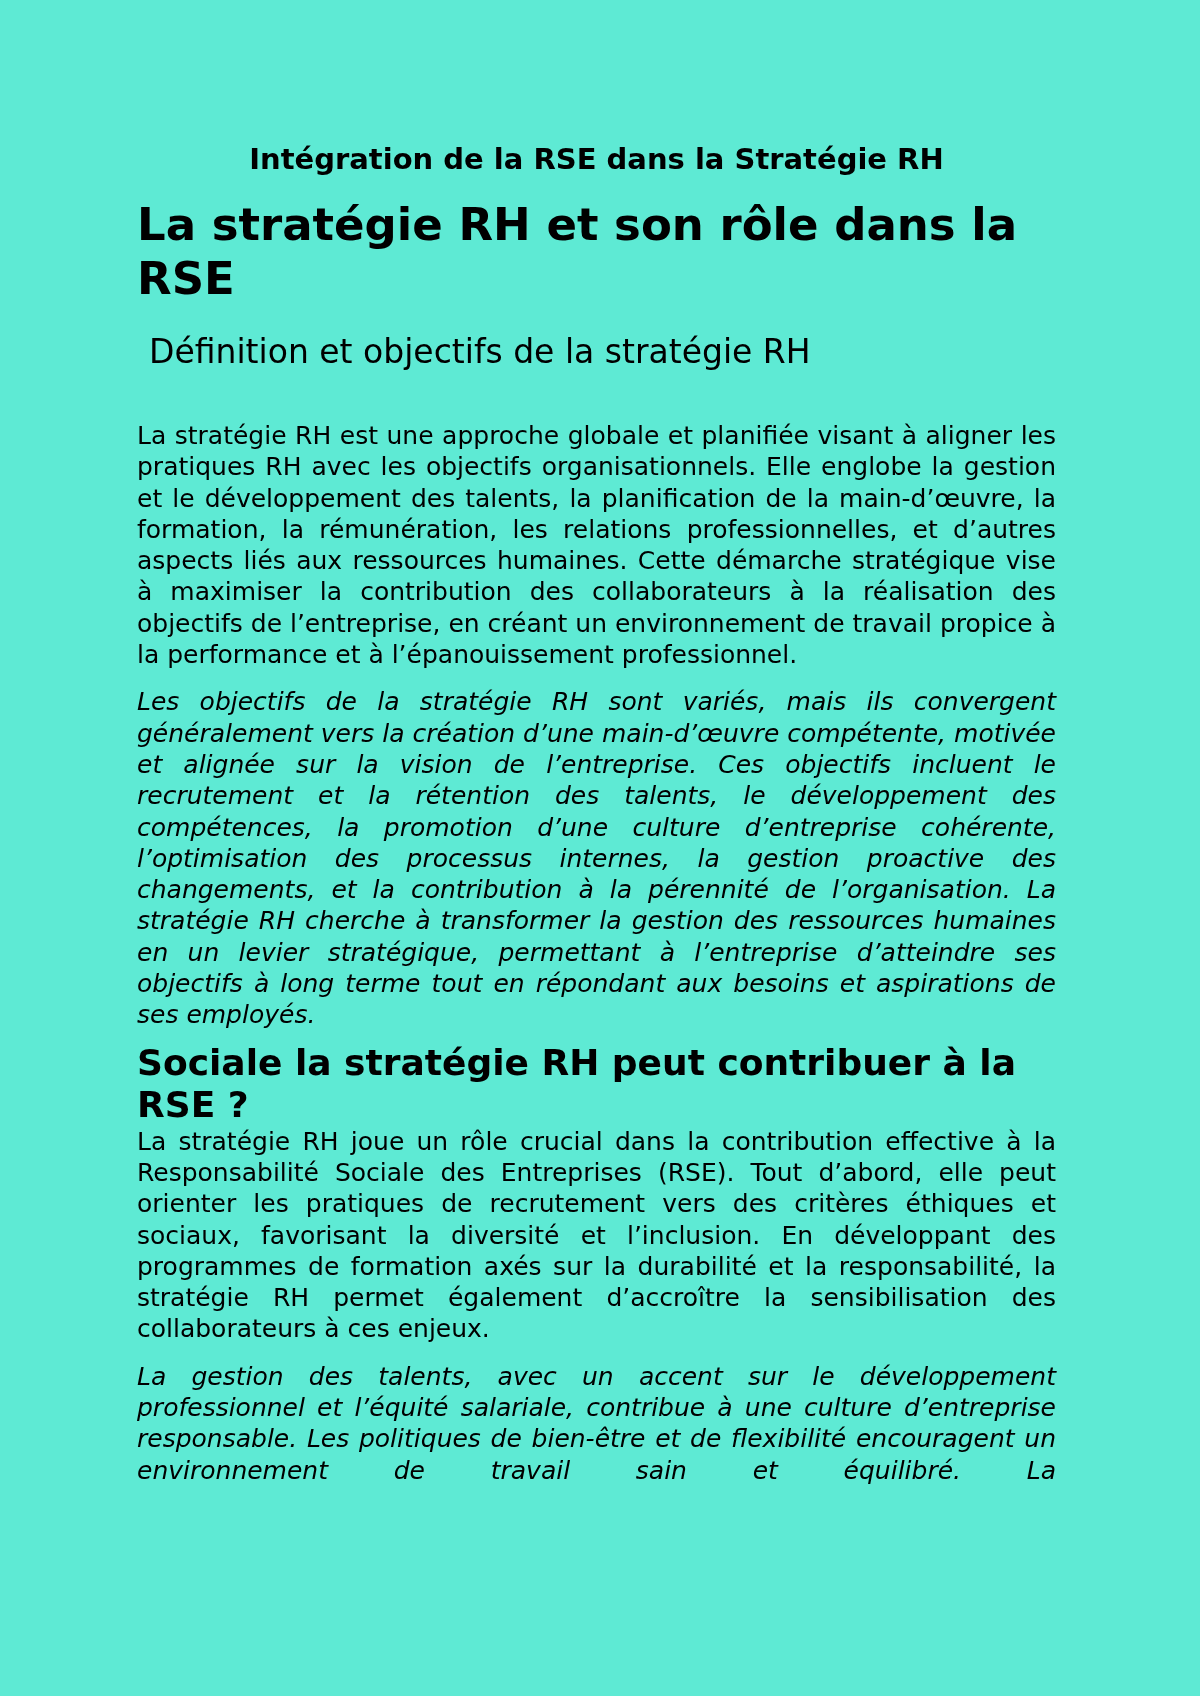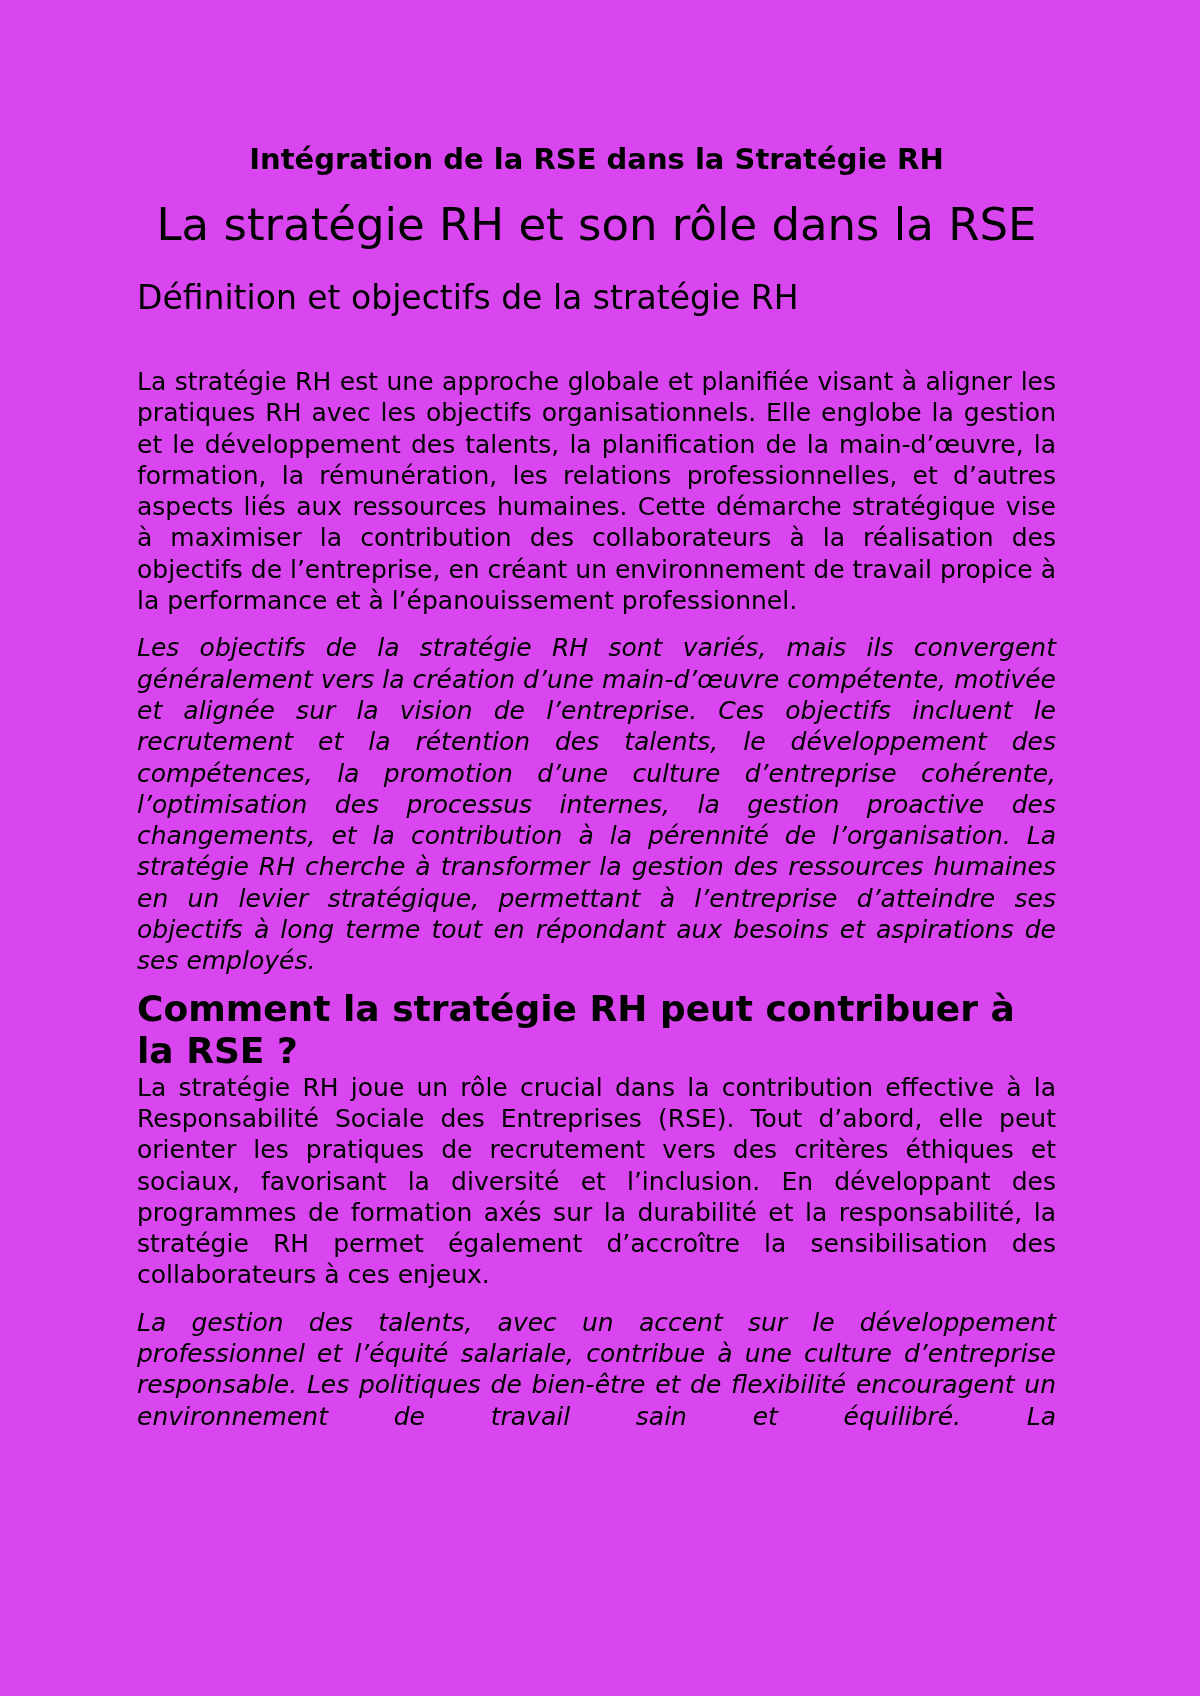--- a/index.html
+++ b/index.html
@@ -4,46 +4,45 @@
 <style>
   html, body {
     margin: 0;
     padding: 0;
     background: #ffffff;
   }
   .page {
     position: relative;
     width: 1200px;
     height: 1696px;
-    background: #d946ef;
+    background: #5eead4;
     overflow: hidden;
     font-family: "DejaVu Sans", sans-serif;
     color: #000000;
   }
   .content {
     box-sizing: content-box;
     width: 919px;
     padding: 142px 144px 0 137px;
   }
   .kicker {
     margin: 0;
     font-size: 29px;
     line-height: 35px;
     font-weight: bold;
     text-align: center;
   }
   .doc-title {
     margin: 21px 0 0 0;
     font-size: 45px;
     line-height: 54px;
-    font-weight: normal;
-    text-align: center;
+    font-weight: bold;
   }
   .section-heading {
-    margin: 26px 0 0 0;
+    margin: 26px 0 0 12px;
     font-size: 33px;
     line-height: 40px;
     font-weight: normal;
   }
   .section-heading-bold {
     margin: 11px 0 0 0;
     font-size: 36px;
     line-height: 42px;
     font-weight: bold;
   }
@@ -70,20 +69,20 @@
     <p class="kicker">Intégration de la RSE dans la Stratégie RH</p>
 
     <h1 class="doc-title">La stratégie RH et son rôle dans la RSE</h1>
 
     <h2 class="section-heading">Définition et objectifs de la stratégie RH</h2>
 
     <p class="body-p mt-32">La stratégie RH est une approche globale et planifiée visant à aligner les pratiques RH avec les objectifs organisationnels. Elle englobe la gestion et le développement des talents, la planification de la main-d’œuvre, la formation, la rémunération, les relations professionnelles, et d’autres aspects liés aux ressources humaines. Cette démarche stratégique vise à maximiser la contribution des collaborateurs à la réalisation des objectifs de l’entreprise, en créant un environnement de travail propice à la performance et à l’épanouissement professionnel.</p>
 
     <p class="body-p mt-30">Les objectifs de la stratégie RH sont variés, mais ils convergent généralement vers la création d’une main-d’œuvre compétente, motivée et alignée sur la vision de l’entreprise. Ces objectifs incluent le recrutement et la rétention des talents, le développement des compétences, la promotion d’une culture d’entreprise cohérente, l’optimisation des processus internes, la gestion proactive des changements, et la contribution à la pérennité de l’organisation. La stratégie RH cherche à transformer la gestion des ressources humaines en un levier stratégique, permettant à l’entreprise d’atteindre ses objectifs à long terme tout en répondant aux besoins et aspirations de ses employés.</p>
 
-    <h2 class="section-heading-bold">Comment la stratégie RH peut contribuer à la RSE ?</h2>
+    <h2 class="section-heading-bold">Sociale la stratégie RH peut contribuer à la RSE ?</h2>
 
     <p class="body-p mt-31">La stratégie RH joue un rôle crucial dans la contribution effective à la Responsabilité Sociale des Entreprises (RSE). Tout d’abord, elle peut orienter les pratiques de recrutement vers des critères éthiques et sociaux, favorisant la diversité et l’inclusion. En développant des programmes de formation axés sur la durabilité et la responsabilité, la stratégie RH permet également d’accroître la sensibilisation des collaborateurs à ces enjeux.</p>
 
     <p class="body-p mt-30 truncated">La gestion des talents, avec un accent sur le développement professionnel et l’équité salariale, contribue à une culture d’entreprise responsable. Les politiques de bien-être et de flexibilité encouragent un environnement de travail sain et équilibré. La</p>
 
   </div>
 </div>
 
 </body></html>

